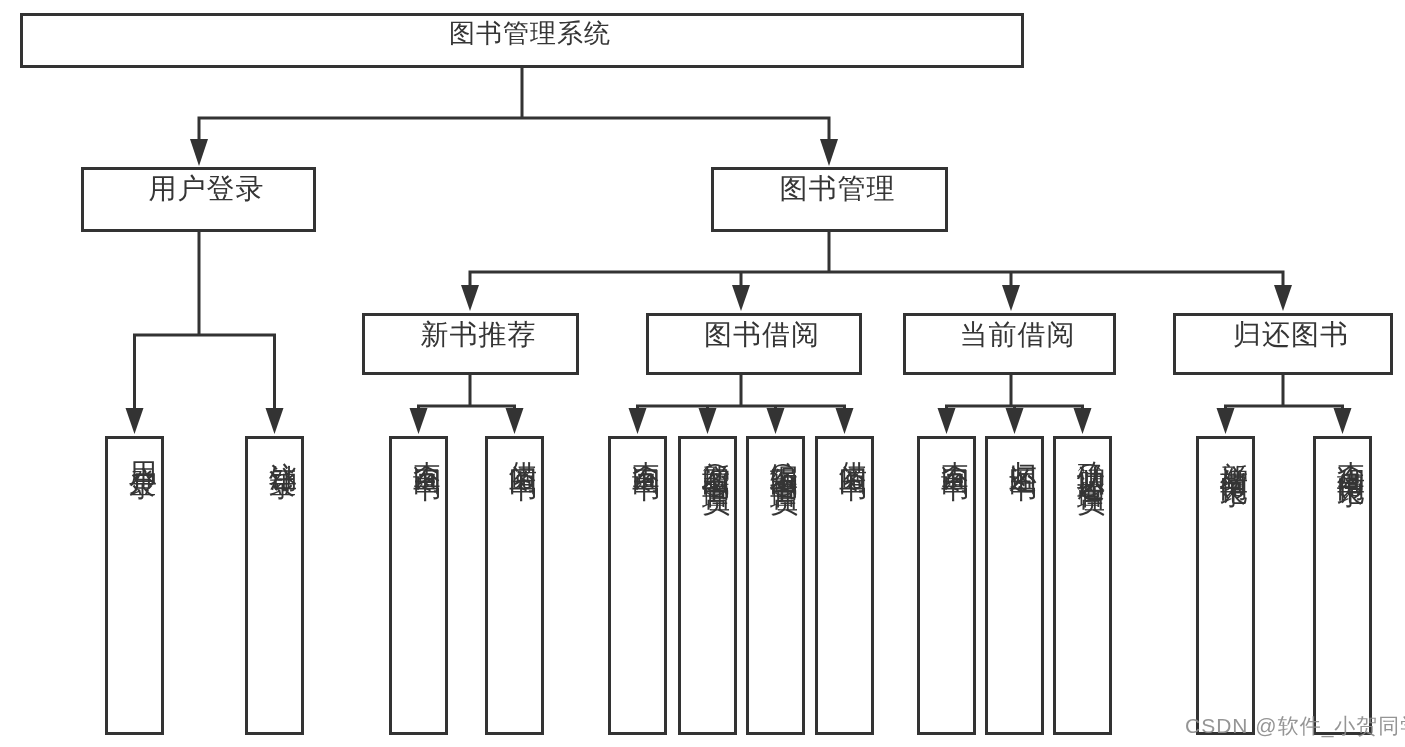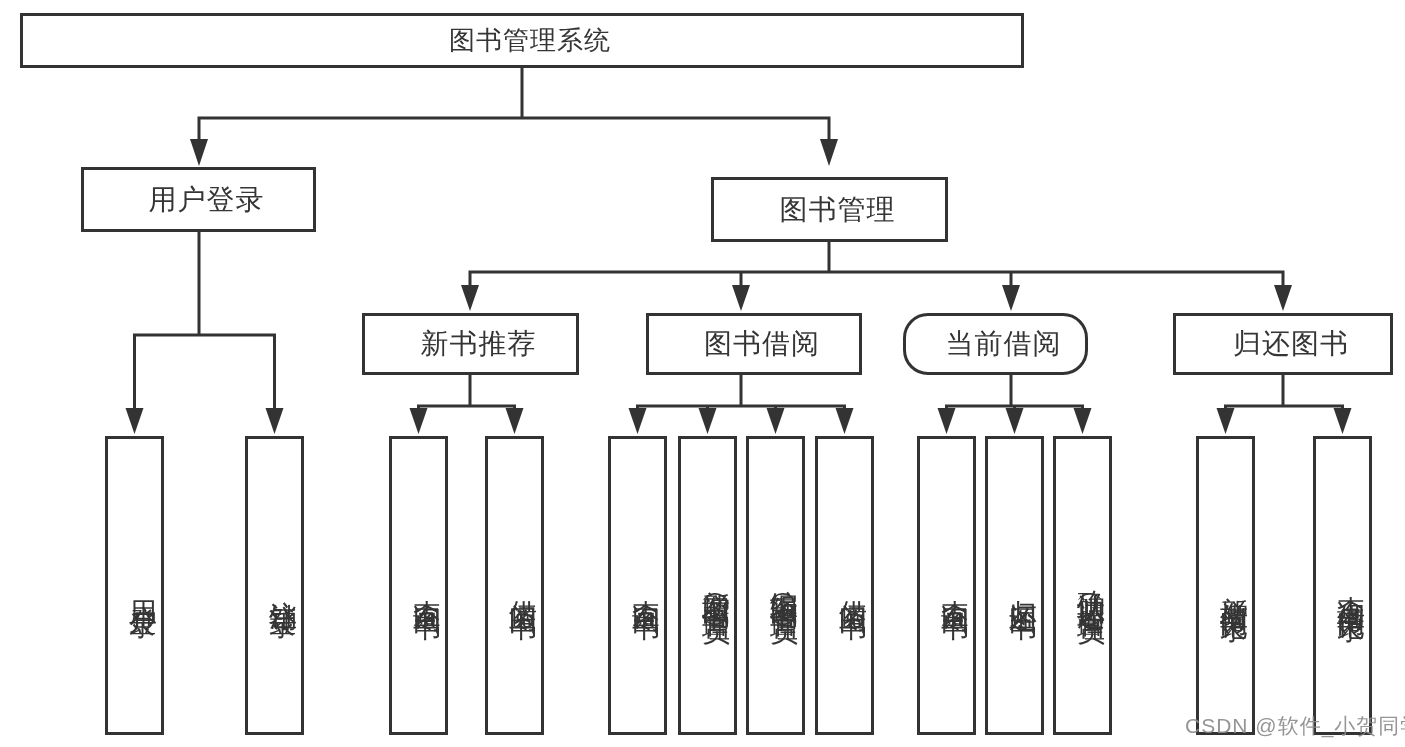--- a/index.html
+++ b/index.html
@@ -15,21 +15,21 @@
     position: absolute;
     left: 0; top: 0;
     width: 1405px; height: 747px;
   }
   .node {
     position: absolute;
     box-sizing: border-box;
     border: 3px solid #333333;
     background: #ffffff;
     display: flex;
-    align-items: center;
+    align-items: flex-start;
     justify-content: center;
     color: #353535;
     padding-left: 16px;
   }
   .hlabel {
     font-size: 28px;
     letter-spacing: 1px;
     white-space: nowrap;
   }
   .rootlabel {
@@ -41,25 +41,25 @@
     writing-mode: vertical-rl;
     text-orientation: mixed;
     font-size: 28px;
     line-height: 1;
     letter-spacing: 4px;
     color: #353535;
   }
   
   .n-root   { left: 20px;   top: 13px;  width: 1004px; height: 55px; }
   .n-l2a    { left: 81px;   top: 167px; width: 235px;  height: 65px; }
-  .n-l2b    { left: 711px;  top: 167px; width: 237px;  height: 65px; margin-top: 10px; }
+  .n-l2b    { left: 711px;  top: 167px; width: 237px;  height: 65px; }
   .n-l3     { top: 313px; height: 62px; font-family: Liberation Mono, monospace; }
   .n-l3a    { left: 362px;  width: 217px; }
   .n-l3b    { left: 646px;  width: 216px; }
-  .n-l3c    { left: 903px;  width: 185px; border-radius: 25px; }
+  .n-l3c    { left: 903px;  width: 213px; }
   .n-l3d    { left: 1173px; width: 220px; }
   .leaf     { top: 436px; width: 59px; height: 299px; }
   .n-a1 { left: 105px; }  .n-a2 { left: 245px; }
   .n-b1 { left: 389px; }  .n-b2 { left: 485px; }
   .n-c1 { left: 608px; }  .n-c2 { left: 678px; }
   .n-c3 { left: 746px; }  .n-c4 { left: 815px; }
   .n-d1 { left: 917px; }  .n-d2 { left: 985px; }  .n-d3 { left: 1053px; }
   .n-e1 { left: 1196px; } .n-e2 { left: 1313px; }
   .watermark {
     position: absolute;

